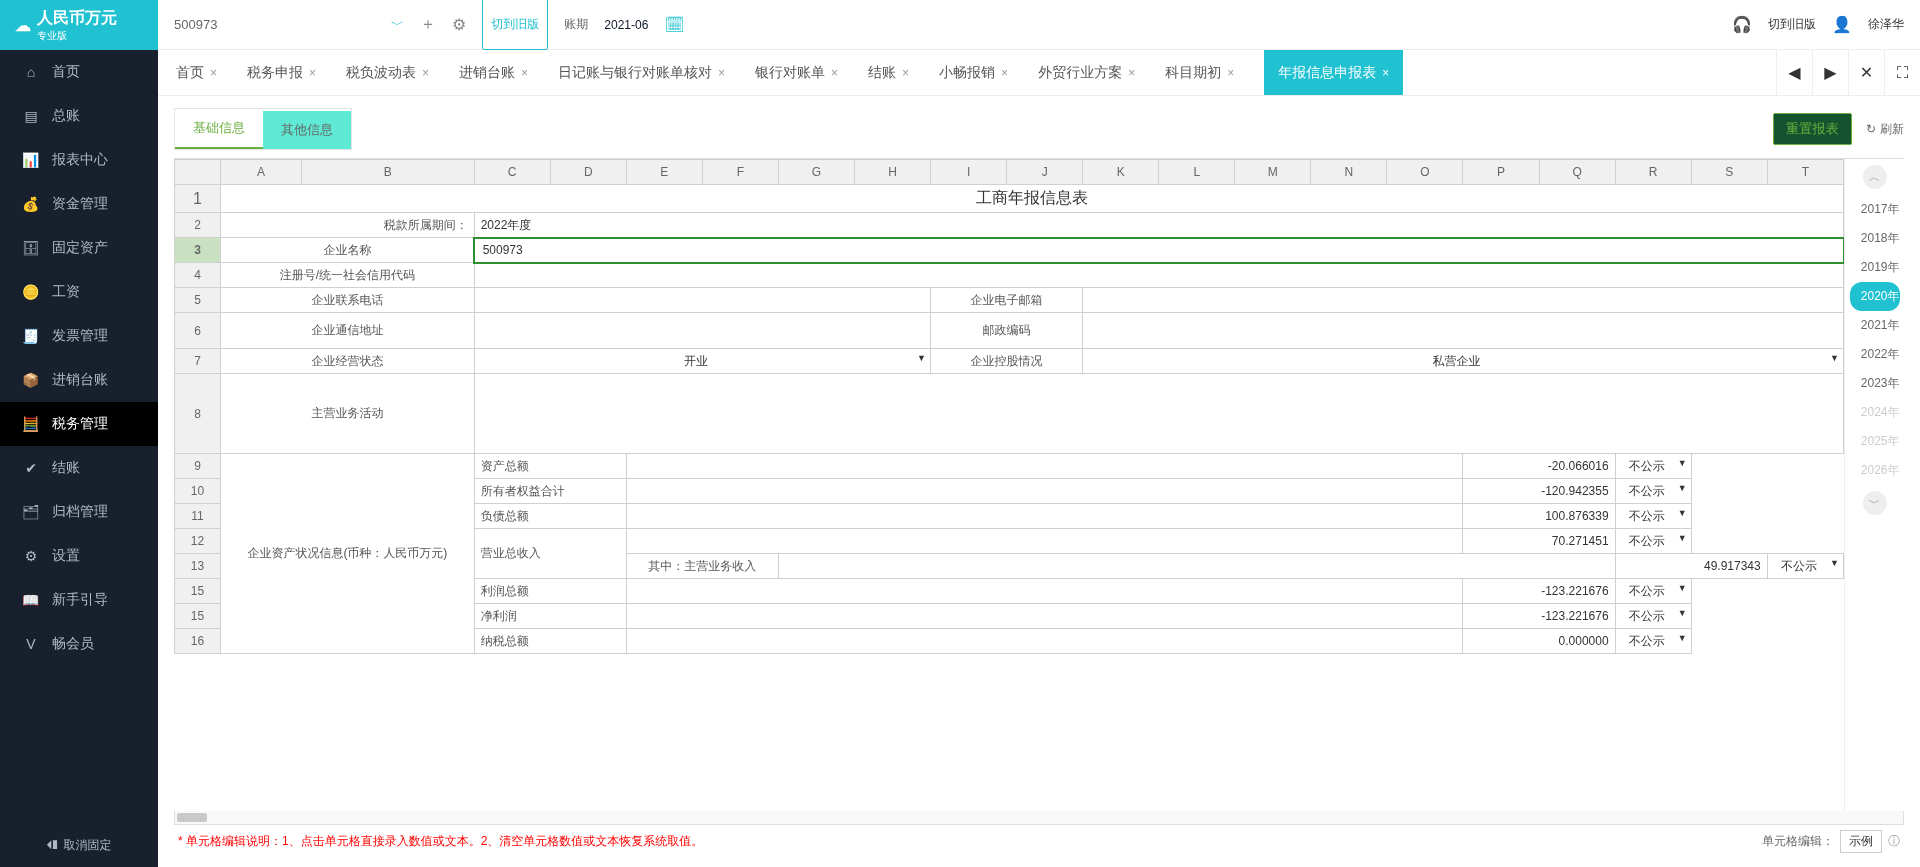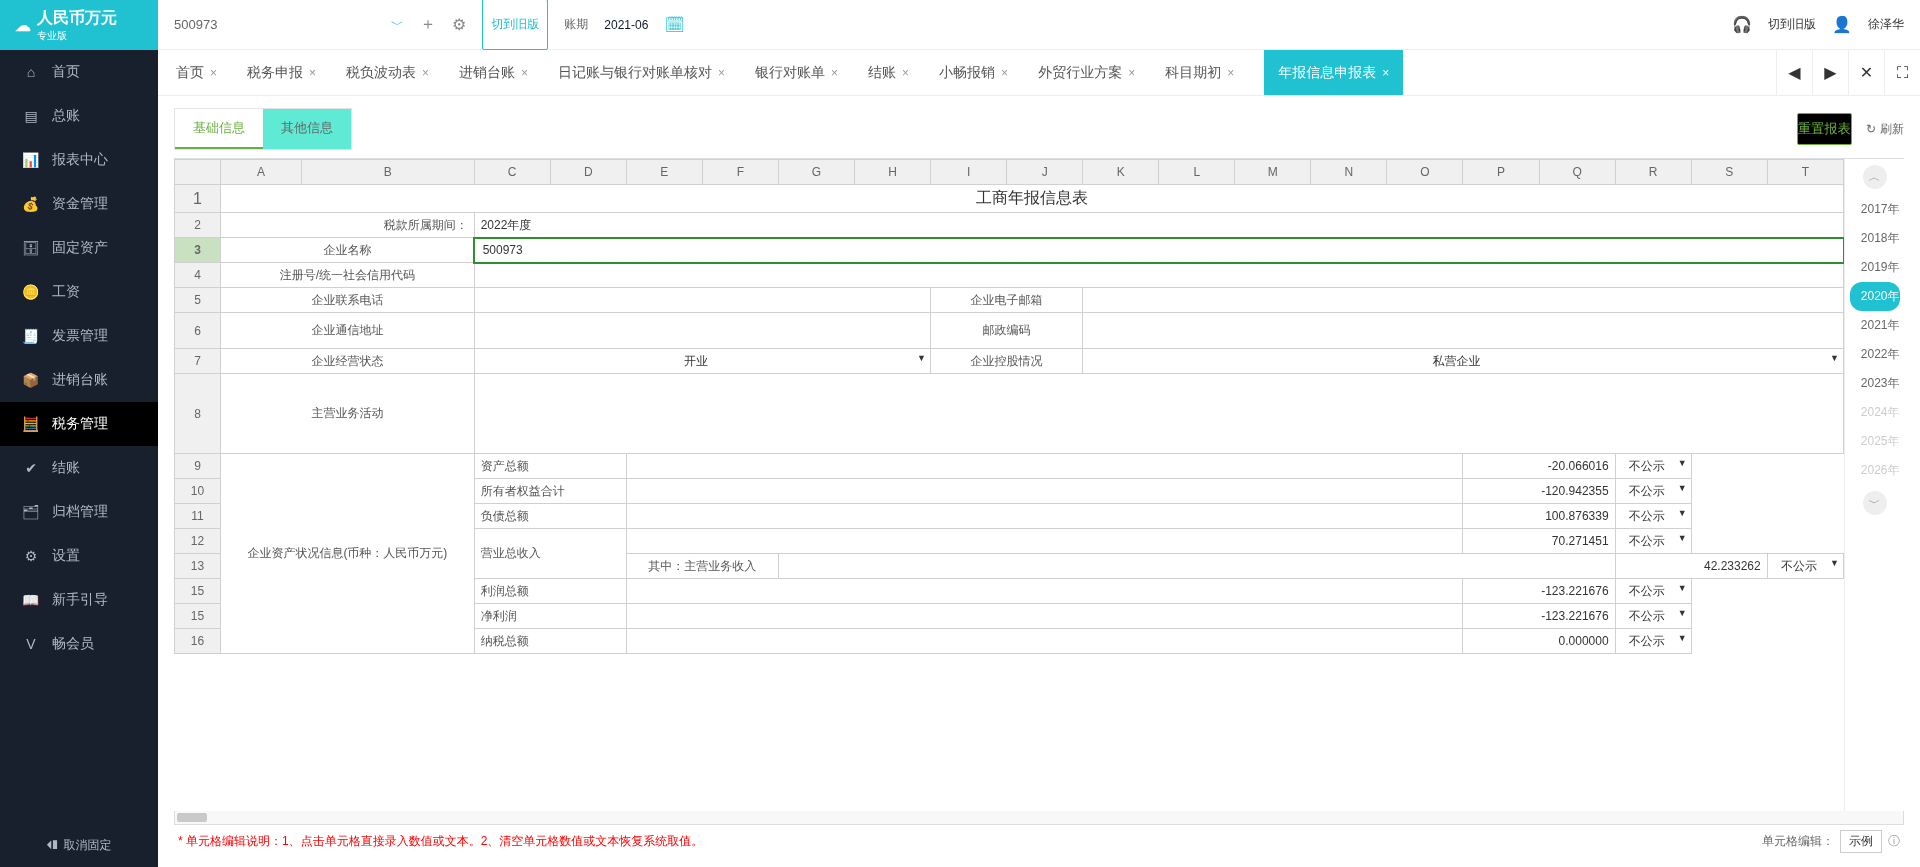--- a/index.html
+++ b/index.html
@@ -30,25 +30,25 @@
 .tabbar-scroll { display: flex; align-items: center; flex: 1; overflow: hidden; gap: 30px; padding: 0 18px; }
 .tab { display: flex; align-items: center; gap: 4px; color: #555; font-size: 14px; cursor: pointer; white-space: nowrap; }
 .tab .close { color: #999; font-size: 12px; margin-left: 2px; }
 .tab.active { background: #20c1d0; color: #fff; padding: 0 14px; height: 100%; }
 .tab.active .close { color: #fff; }
 .tab-nav { width: 36px; display: flex; align-items: center; justify-content: center; border-left: 1px solid #eee; cursor: pointer; color: #333; font-size: 16px; }
 
 .content { flex: 1; padding: 12px 16px 10px 16px; display: flex; flex-direction: column; overflow: hidden; position: relative; }
 
 .toolbar { display: flex; align-items: center; gap: 14px; margin-bottom: 8px; }
-.sub-tabs { display: flex; border: 1px solid #e4e4e4; }
+.sub-tabs { display: flex; border: 1px solid #e4e4e4; align-items: flex-end; }
 .sub-tab { padding: 10px 18px; background: #5eead4; color: #666; cursor: pointer; font-size: 13px; }
 .sub-tab.active { background: #fff; color: #6aae3f; border-bottom: 2px solid #6aae3f; }
 .toolbar-spacer { flex: 1; }
-.btn-green { border: 1px solid #6aae3f; color: #6aae3f; background: #000000; padding: 6px 0; border-radius: 2px; cursor: pointer; text-align: right; }
+.btn-green { border: 1px solid #6aae3f; color: #6aae3f; background: #14532d; padding: 6px 12px; border-radius: 2px; cursor: pointer; text-align: right; }
 .btn-refresh { display: flex; align-items: center; gap: 4px; color: #666; cursor: pointer; }
 
 .sheet-wrap { flex: 1; display: flex; overflow: hidden; border-top: 1px solid #ddd; }
 .sheet { flex: 1; overflow: auto; position: relative; }
 table { border-collapse: collapse; width: 100%; table-layout: fixed; }
 th, td { border: 1px solid #d0d0d0; height: 25px; text-align: center; font-size: 12px; background: #fff; }
 th { background: #f0f0f0; color: #666; font-weight: normal; }
 .rowhead { background: #f0f0f0; color: #666; width: 40px; }
 .selected-row .rowhead { background: #dfe8dc; }
 .title-row td { font-size: 16px; height: 28px; border: 1px solid #d0d0d0; }
@@ -332,21 +332,21 @@
                   <td class="rowhead">12</td>
                   <td colspan="2" rowspan="2" class="label left">营业总收入</td>
                   <td colspan="11"></td>
                   <td colspan="2" class="right">70.271451</td>
                   <td colspan="1" class="dropdown-mark">不公示</td>
                 </tr>
                 <tr>
                   <td class="rowhead">13</td>
                   <td colspan="2" class="label">其中：主营业务收入</td>
                   <td colspan="11"></td>
-                  <td colspan="2" class="right">42.233262</td>
+                  <td colspan="2" class="right">49.917343</td>
                   <td colspan="1" class="dropdown-mark">不公示</td>
                 </tr>
                 <tr>
                   <td class="rowhead">15</td>
                   <td colspan="2" class="label left">利润总额</td>
                   <td colspan="11"></td>
                   <td colspan="2" class="right">-123.221676</td>
                   <td colspan="1" class="dropdown-mark">不公示</td>
                 </tr>
                 <tr>

